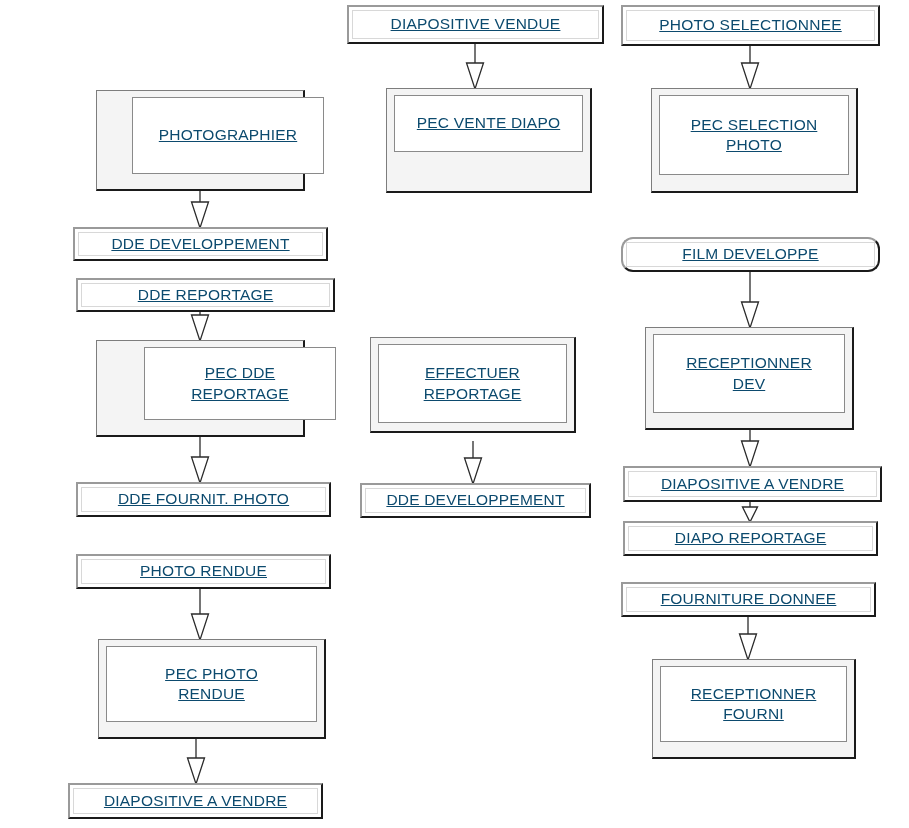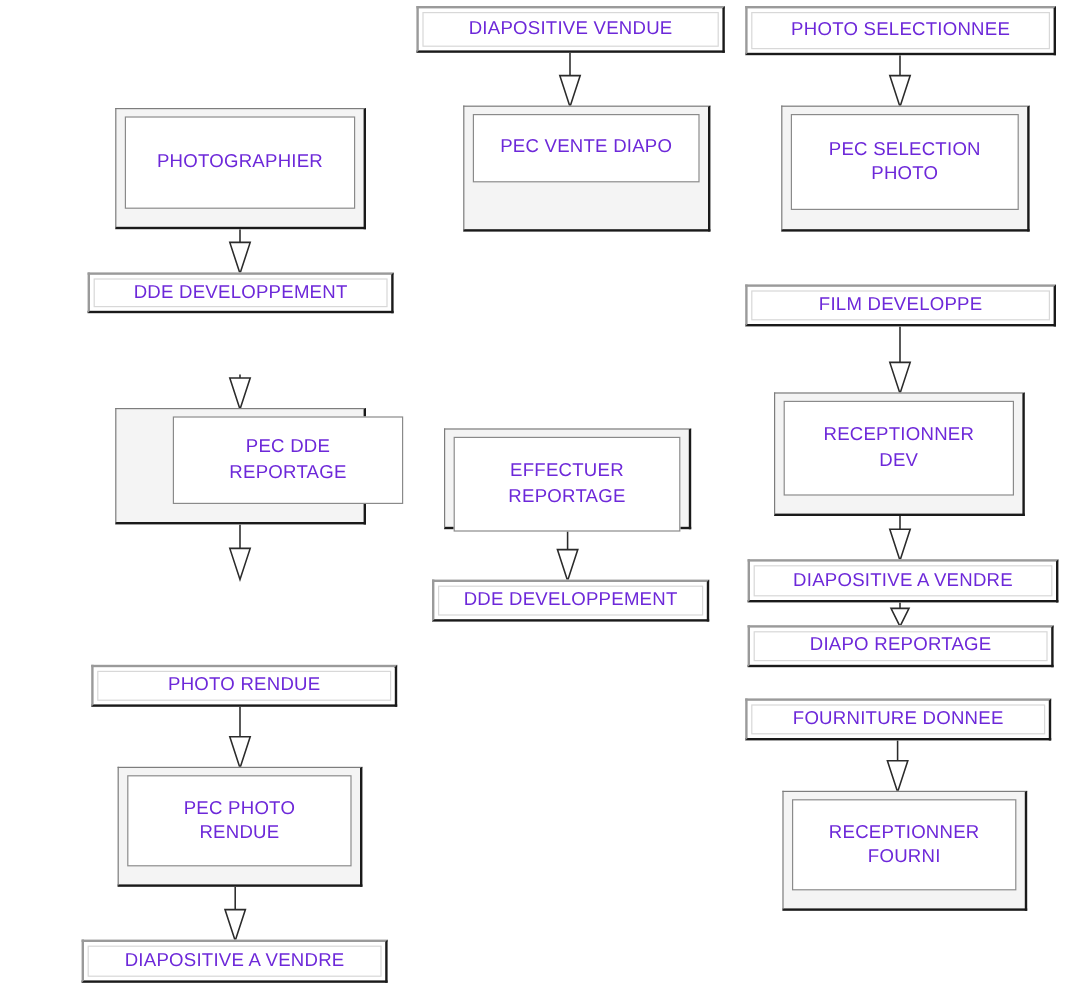--- a/index.html
+++ b/index.html
@@ -64,25 +64,26 @@
     border: 1px solid #8a8a8a;
     background: #ffffff;
     display: flex;
     align-items: center;
     justify-content: center;
     text-align: center;
   }
 
   .label {
     font-size: 15.5px;
-    color: #6d28d9;
+    color: #0c4a6e;
     letter-spacing: 0.2px;
     line-height: 1.32;
     white-space: pre-line;
     user-select: none;
+    text-decoration: underline;
   }
 
   
   svg.conn {
     position: absolute;
     left: 0;
     top: 0;
     width: 909px;
     height: 828px;
     pointer-events: none;
@@ -157,63 +158,73 @@
       <div class="inner">
         <span class="label">DIAPOSITIVE VENDUE</span>
       </div>
     </div>
     <div class="node event" style="left: 621px; top: 5px; width: 259px; height: 41px; text-align: center;">
       <div class="inner">
         <span class="label">PHOTO SELECTIONNEE</span>
       </div>
     </div>
     <div class="node process" style="left: 96px; top: 90px; width: 209px; height: 101px;">
-      <div class="inner" style="height: 77px;">
+      <div class="inner" style="height: 77px; margin-left: 28px;">
         <span class="label">PHOTOGRAPHIER</span>
       </div>
     </div>
     <div class="node process" style="left: 386px; top: 88px; width: 206px; height: 105px;">
       <div class="inner" style="height: 57px;">
         <span class="label">PEC VENTE DIAPO</span>
       </div>
     </div>
     <div class="node process" style="left: 651px; top: 88px; width: 207px; height: 105px;">
       <div class="inner" style="height: 80px;">
         <span class="label">PEC SELECTION
 PHOTO</span>
       </div>
     </div>
     <div class="node event" style="left: 73px; top: 227px; width: 255px; height: 34px;">
       <div class="inner">
         <span class="label">DDE DEVELOPPEMENT</span>
       </div>
     </div>
-    <div class="node event" style="left: 621px; top: 237px; width: 259px; height: 35px;">
+    <div class="node event" style="left: 76px; top: 278px; width: 259px; height: 34px;">
+      <div class="inner">
+        <span class="label">DDE REPORTAGE</span>
+      </div>
+    </div>
+    <div class="node event" style="left: 621px; top: 237px; width: 259px; height: 35px; border-radius: 12px;">
       <div class="inner">
         <span class="label">FILM DEVELOPPE</span>
       </div>
     </div>
     <div class="node process" style="left: 96px; top: 340px; width: 209px; height: 97px;">
       <div class="inner" style="height: 73px; margin-left: 40px;">
         <span class="label">PEC DDE
 REPORTAGE</span>
       </div>
     </div>
-    <div class="node process" style="left: 370px; top: 337px; width: 206px; height: 84px; margin-top: 20px;">
+    <div class="node process" style="left: 370px; top: 337px; width: 206px; height: 96px;">
       <div class="inner" style="height: 79px;">
         <span class="label">EFFECTUER
 REPORTAGE</span>
       </div>
     </div>
     <div class="node process" style="left: 645px; top: 327px; width: 209px; height: 103px;">
       <div class="inner" style="height: 79px;">
         <span class="label">RECEPTIONNER
 DEV</span>
       </div>
     </div>
+    <div class="node event" style="left: 76px; top: 482px; width: 255px; height: 35px;">
+      <div class="inner">
+        <span class="label">DDE FOURNIT. PHOTO</span>
+      </div>
+    </div>
     <div class="node event" style="left: 360px; top: 483px; width: 231px; height: 35px;">
       <div class="inner">
         <span class="label">DDE DEVELOPPEMENT</span>
       </div>
     </div>
     <div class="node event" style="left: 623px; top: 466px; width: 259px; height: 36px;">
       <div class="inner">
         <span class="label">DIAPOSITIVE A VENDRE</span>
       </div>
     </div>
@@ -225,21 +236,21 @@
     <div class="node event" style="left: 621px; top: 582px; width: 255px; height: 35px;">
       <div class="inner">
         <span class="label">FOURNITURE DONNEE</span>
       </div>
     </div>
     <div class="node event" style="left: 76px; top: 554px; width: 255px; height: 35px;">
       <div class="inner">
         <span class="label">PHOTO RENDUE</span>
       </div>
     </div>
-    <div class="node process" style="left: 98px; top: 639px; width: 204px; height: 100px;">
+    <div class="node process" style="left: 98px; top: 639px; width: 228px; height: 100px;">
       <div class="inner" style="height: 76px;">
         <span class="label">PEC PHOTO
 RENDUE</span>
       </div>
     </div>
     <div class="node process" style="left: 652px; top: 659px; width: 204px; height: 100px;">
       <div class="inner" style="height: 76px;">
         <span class="label">RECEPTIONNER
 FOURNI</span>
       </div>

